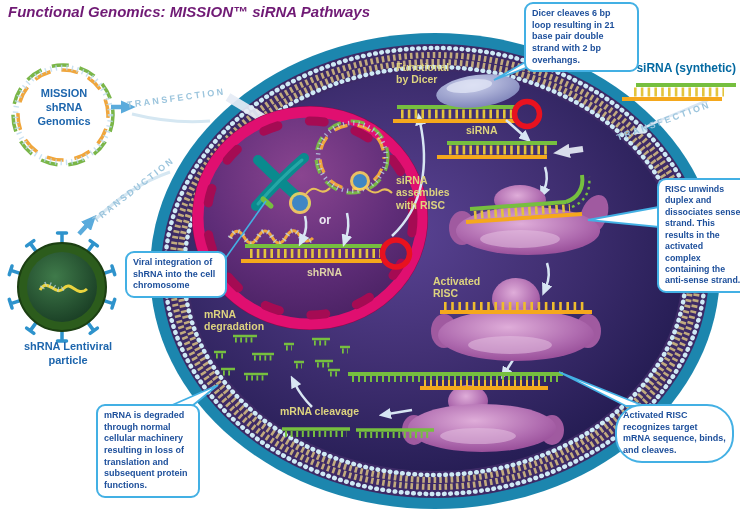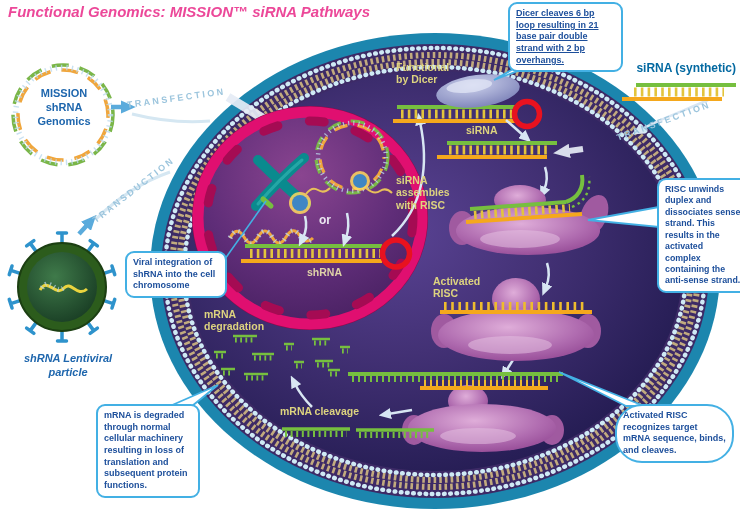--- a/index.html
+++ b/index.html
@@ -1,21 +1,21 @@
 <!DOCTYPE html>
 <html><head>
 <meta charset="utf-8">
 <style>
   html,body{margin:0;padding:0;background:#fff;}
   #stage{position:relative;width:740px;height:513px;overflow:hidden;background:#fff;
          font-family:"Liberation Sans",sans-serif;}
   #stage svg{position:absolute;left:0;top:0;}
   .abs{position:absolute;}
   .pre{white-space:pre-line;}
-  .title{font-size:15px;font-weight:bold;font-style:italic;color:#ec4899;}
+  .title{font-size:15px;font-weight:bold;font-style:italic;color:#701a75;}
   .title .prod{font-style:italic;}
   .lbl-in{color:#ddd37f;font-weight:bold;font-size:10.5px;line-height:1.18;}
   .lbl-shrna{color:#dfd3a8;font-weight:bold;font-size:10.5px;}
   .lbl-or{color:#ece9f2;font-weight:bold;font-size:12px;}
   .lbl-out{color:#1e66ad;font-weight:bold;font-size:11px;line-height:1.25;text-align:center;}
   .lbl-syn{color:#0369a1;font-weight:bold;font-size:12px;text-align:right;}
   .route{color:#9cc5dd;font-weight:bold;font-size:9px;letter-spacing:2.4px;}
   .callout{background:#fff;border:2px solid #43b0e4;border-radius:9px;padding:4px 6px;
            color:#1d4f9b;font-size:9px;font-weight:bold;line-height:1.3;}
   .callout.small{font-size:8.8px;}
@@ -292,40 +292,40 @@
 <div class="abs title" style="left:8px;top:3px;"><span>Functional Genomics:</span><span class="prod"> MISSION™ siRNA Pathways</span></div>
 
 <div class="abs lbl-out pre" style="left:18px;top:87px;width:92px;">MISSION
 shRNA
 Genomics</div>
 
 <div class="abs route" style="left:127px;top:100px;transform:rotate(-8deg);transform-origin:0 50%;">TRANSFECTION</div>
 
 <div class="abs route" style="left:94px;top:216px;transform:rotate(-38deg);transform-origin:0 50%;">TRANSDUCTION</div>
 
-<div class="abs lbl-out pre" style="left:6px;top:352px;width:124px;font-style:italic;">shRNA Lentiviral
+<div class="abs lbl-out pre" style="left:6px;top:340px;width:124px;">shRNA Lentiviral
 particle</div>
 
 <div class="abs lbl-syn" style="left:598px;top:61px;width:138px;">siRNA (synthetic)</div>
 
 <div class="abs route" style="left:617px;top:133px;transform:rotate(-20deg);transform-origin:0 50%;">TRANSFECTION</div>
 
 <div class="abs lbl-in pre" style="left:396px;top:61px;">Functional
 by Dicer</div>
 <div class="abs lbl-in" style="left:466px;top:124px;">siRNA</div>
 <div class="abs lbl-in pre" style="left:396px;top:174px;">siRNA
 assembles
 with RISC</div>
 <div class="abs lbl-in pre" style="left:433px;top:275px;">Activated
 RISC</div>
 <div class="abs lbl-in pre" style="left:204px;top:308px;">mRNA
 degradation</div>
 <div class="abs lbl-in" style="left:280px;top:405px;">mRNA cleavage</div>
 <div class="abs lbl-shrna" style="left:307px;top:266px;">shRNA</div>
 <div class="abs lbl-or" style="left:319px;top:213px;">or</div>
 
-<div class="abs callout" style="left:508px;top:2px;width:99px;text-decoration:underline;">Dicer cleaves 6 bp loop resulting in 21 base pair double strand with 2 bp overhangs.</div>
+<div class="abs callout" style="left:524px;top:2px;width:99px;">Dicer cleaves 6 bp loop resulting in 21 base pair double strand with 2 bp overhangs.</div>
 <div class="abs callout small" style="left:657px;top:178px;width:76px;">RISC unwinds duplex and dissociates sense strand. This results in the activated complex containing the anti-sense strand.</div>
 <div class="abs callout" style="left:615px;top:404px;width:103px;border-radius:27px;">Activated RISC recognizes target mRNA sequence, binds, and cleaves.</div>
 <div class="abs callout" style="left:96px;top:404px;width:88px;">mRNA is degraded through normal cellular machinery resulting in loss of translation and subsequent protein functions.</div>
 <div class="abs callout" style="left:125px;top:251px;width:86px;">Viral integration of shRNA into the cell chromosome</div>
 
 </div>
 
 </body></html>

